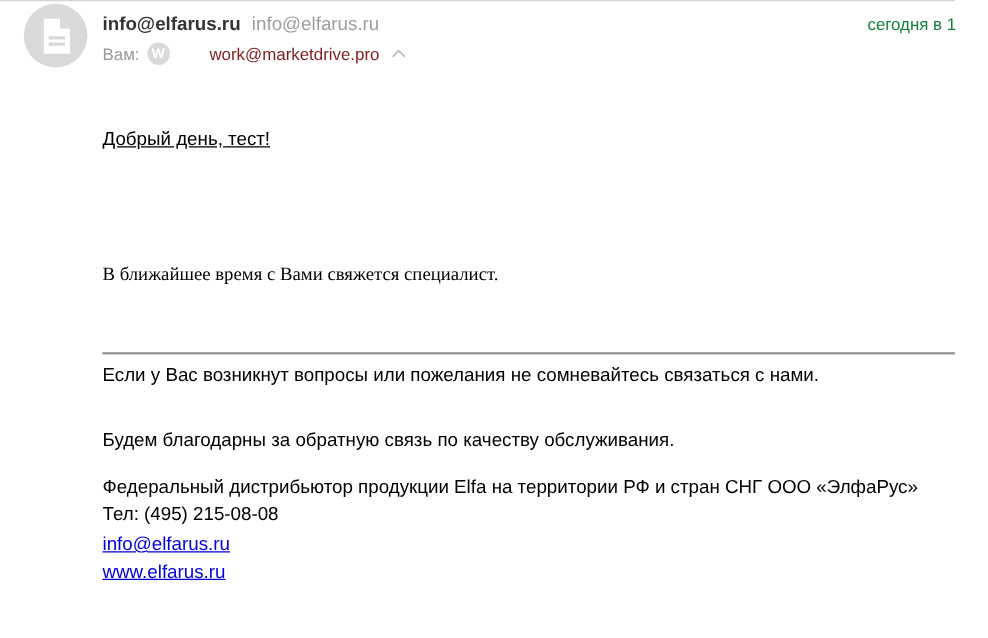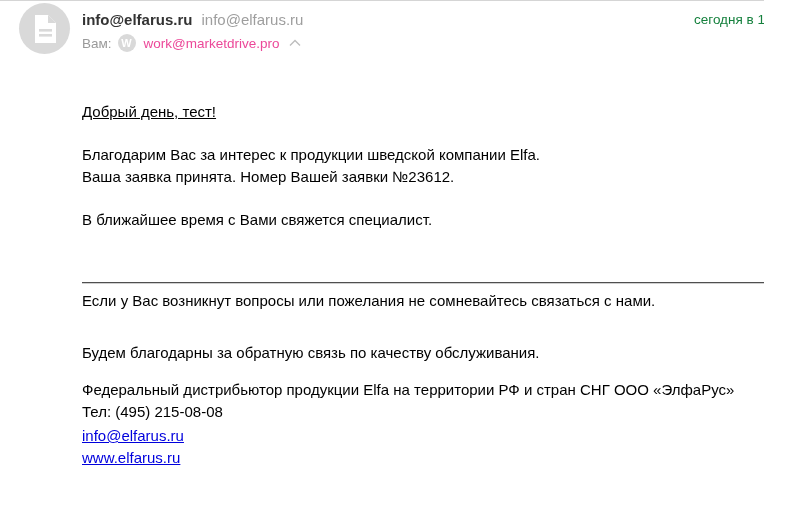--- a/index.html
+++ b/index.html
@@ -34,31 +34,31 @@
   }
   .to-label { margin-right:6px; }
   .recipient-chip { display:flex; align-items:center; cursor:pointer; }
   .w-avatar {
     width:18px; height:18px; border-radius:50%;
     background:#d9d9d9; color:#ffffff;
     font-size:11px; font-weight:bold;
     display:flex; align-items:center; justify-content:center;
     margin-right:8px;
   }
-  .recipient-email { color:#ec4899; }
+  .recipient-email { color:#7f1d1d;margin-left:24px; }
   .chevron { margin-left:9px; display:flex; align-items:center; cursor:pointer; }
   .timestamp {
     position:absolute; left:694px; top:11px;
     font-size:13.5px; color:#15803d; white-space:nowrap;
   }
   
   .txt { position:absolute; left:82px; font-size:15px; line-height:22px; color:#000; white-space:nowrap; }
   .greeting   { top:100px;text-decoration:underline; }
   .para1      { top:143px; }
-  .para2      { top:208px; }
+  .para2      { top:208px;font-family:Liberation Serif, serif; }
   .sig-sep {
     position:absolute; left:82px; top:281px;
     width:693px; height:2px;
     border:none;
     border-top:1px solid #4f4f4f;
     border-bottom:1px solid #cfcfcf;
     background:none;
   }
   .sig1  { top:289px; }
   .sig2  { top:341px; }
@@ -98,24 +98,20 @@
       <svg width="12" height="8" viewBox="0 0 12 8">
         <polyline points="1,6.5 6,1.5 11,6.5" fill="none" stroke="#bdbdbd" stroke-width="1.4"></polyline>
       </svg>
     </span>
   </div>
 
   <div class="timestamp">сегодня в 10:59</div>
 
   <div class="txt greeting">Добрый день, тест!</div>
 
-  <div class="txt para1">
-    <div>Благодарим Вас за интерес к продукции шведской компании Elfa.</div>
-    <div>Ваша заявка принята. Номер Вашей заявки №23612.</div>
-  </div>
 
   <div class="txt para2">В ближайшее время с Вами свяжется специалист.</div>
 
   <hr class="sig-sep">
 
   <div class="txt sig1">Если у Вас возникнут вопросы или пожелания не сомневайтесь связаться с нами.</div>
   <div class="txt sig2">Будем благодарны за обратную связь по качеству обслуживания.</div>
   <div class="txt sig3">Федеральный дистрибьютор продукции Elfa на территории РФ и стран СНГ ООО «ЭлфаРус»</div>
   <div class="txt phone">Тел: (495) 215-08-08</div>
 

